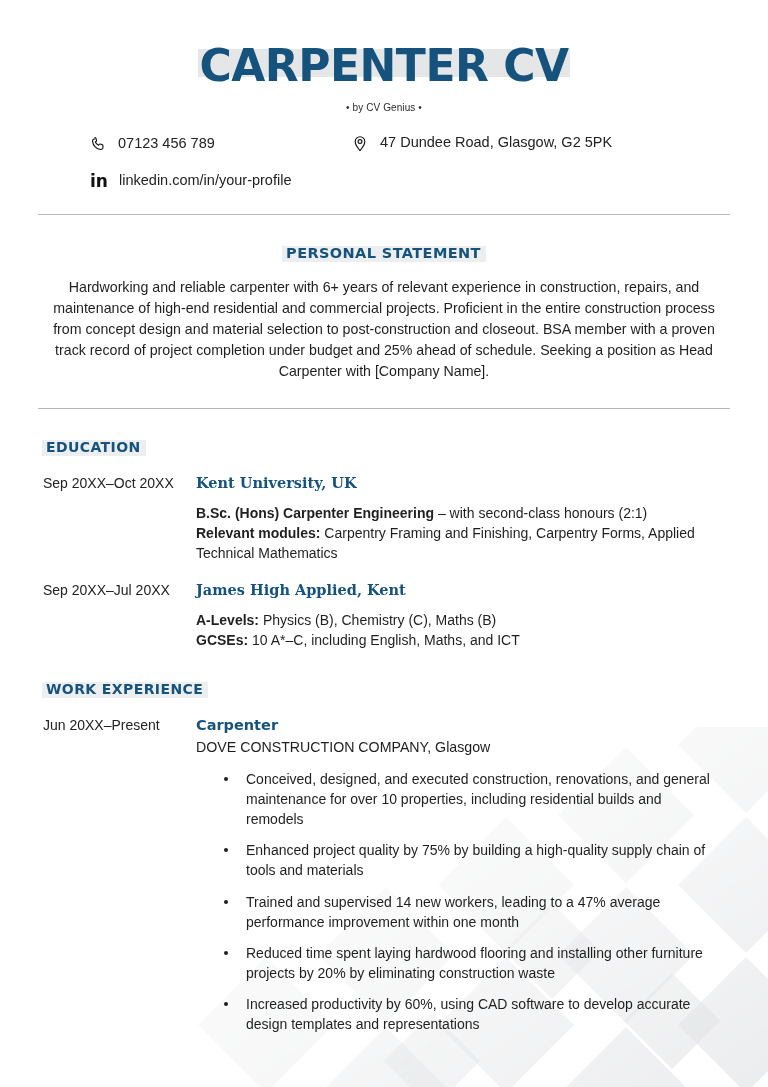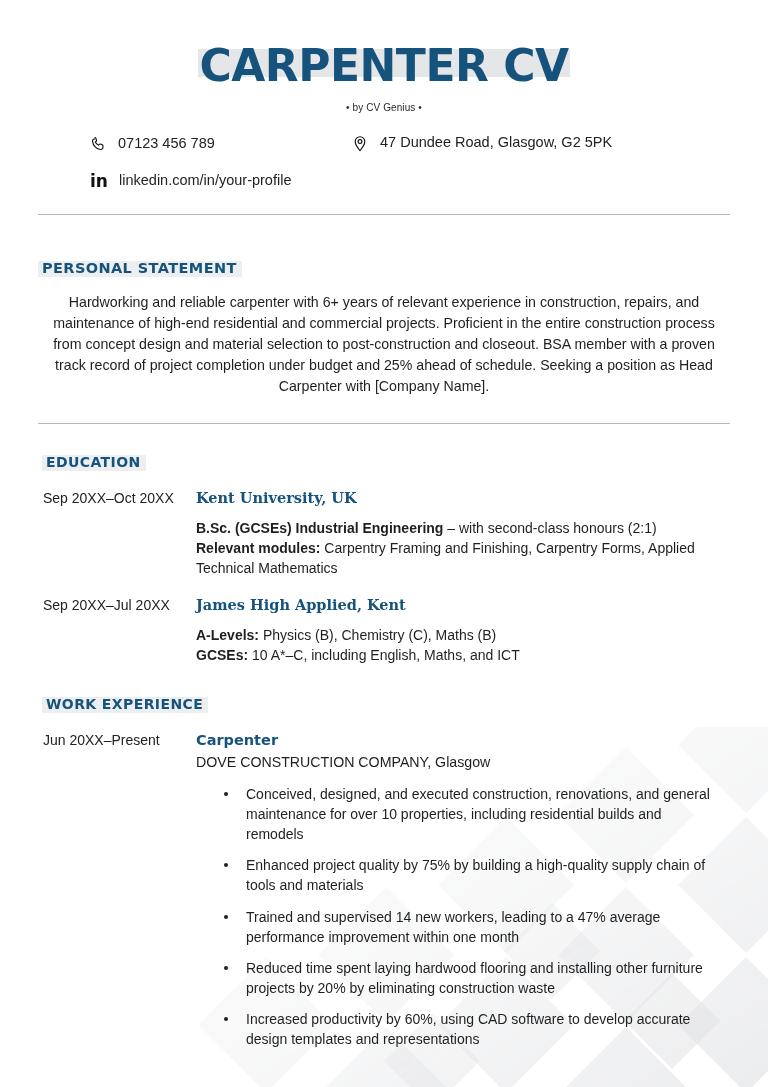--- a/index.html
+++ b/index.html
@@ -111,21 +111,22 @@
     display: inline-block;
   }
   .sec-head .hl {
     background: linear-gradient(to bottom, transparent 8%, #edeef0 8%, #edeef0 96%, transparent 96%);
     padding: 1px 5px 2px 4px;
   }
 
   .sec-head.centered {
     font-size: 14.5px;
     display: block;
-    margin-top: 45px;
+    text-align: center;
+    margin-top: 30px;
   }
   .sec-head.left {
     font-size: 14px;
     margin-top: 30px;
     margin-left: 4px;
   }
 
   
   .statement {
     margin-top: 16px;
@@ -289,21 +290,21 @@
   <div class="rule r2"></div>
 
   
   <div class="sec-head left"><span class="hl">EDUCATION</span></div>
 
   <div class="entry">
     <div class="dates">Sep 20XX–Oct 20XX</div>
     <div class="body">
       <div class="org">Kent University, UK</div>
       <div class="detail">
-        <div><span class="lbl">B.Sc. (GCSEs) Industrial Engineering</span><span> – with second-class honours (2:1)</span></div>
+        <div><span class="lbl">B.Sc. (Hons) Carpenter Engineering</span><span> – with second-class honours (2:1)</span></div>
         <div><span class="lbl">Relevant modules:</span><span> Carpentry Framing and Finishing, Carpentry Forms, Applied Technical Mathematics</span></div>
       </div>
     </div>
   </div>
 
   <div class="entry">
     <div class="dates">Sep 20XX–Jul 20XX</div>
     <div class="body">
       <div class="org">James High Applied, Kent</div>
       <div class="detail">

